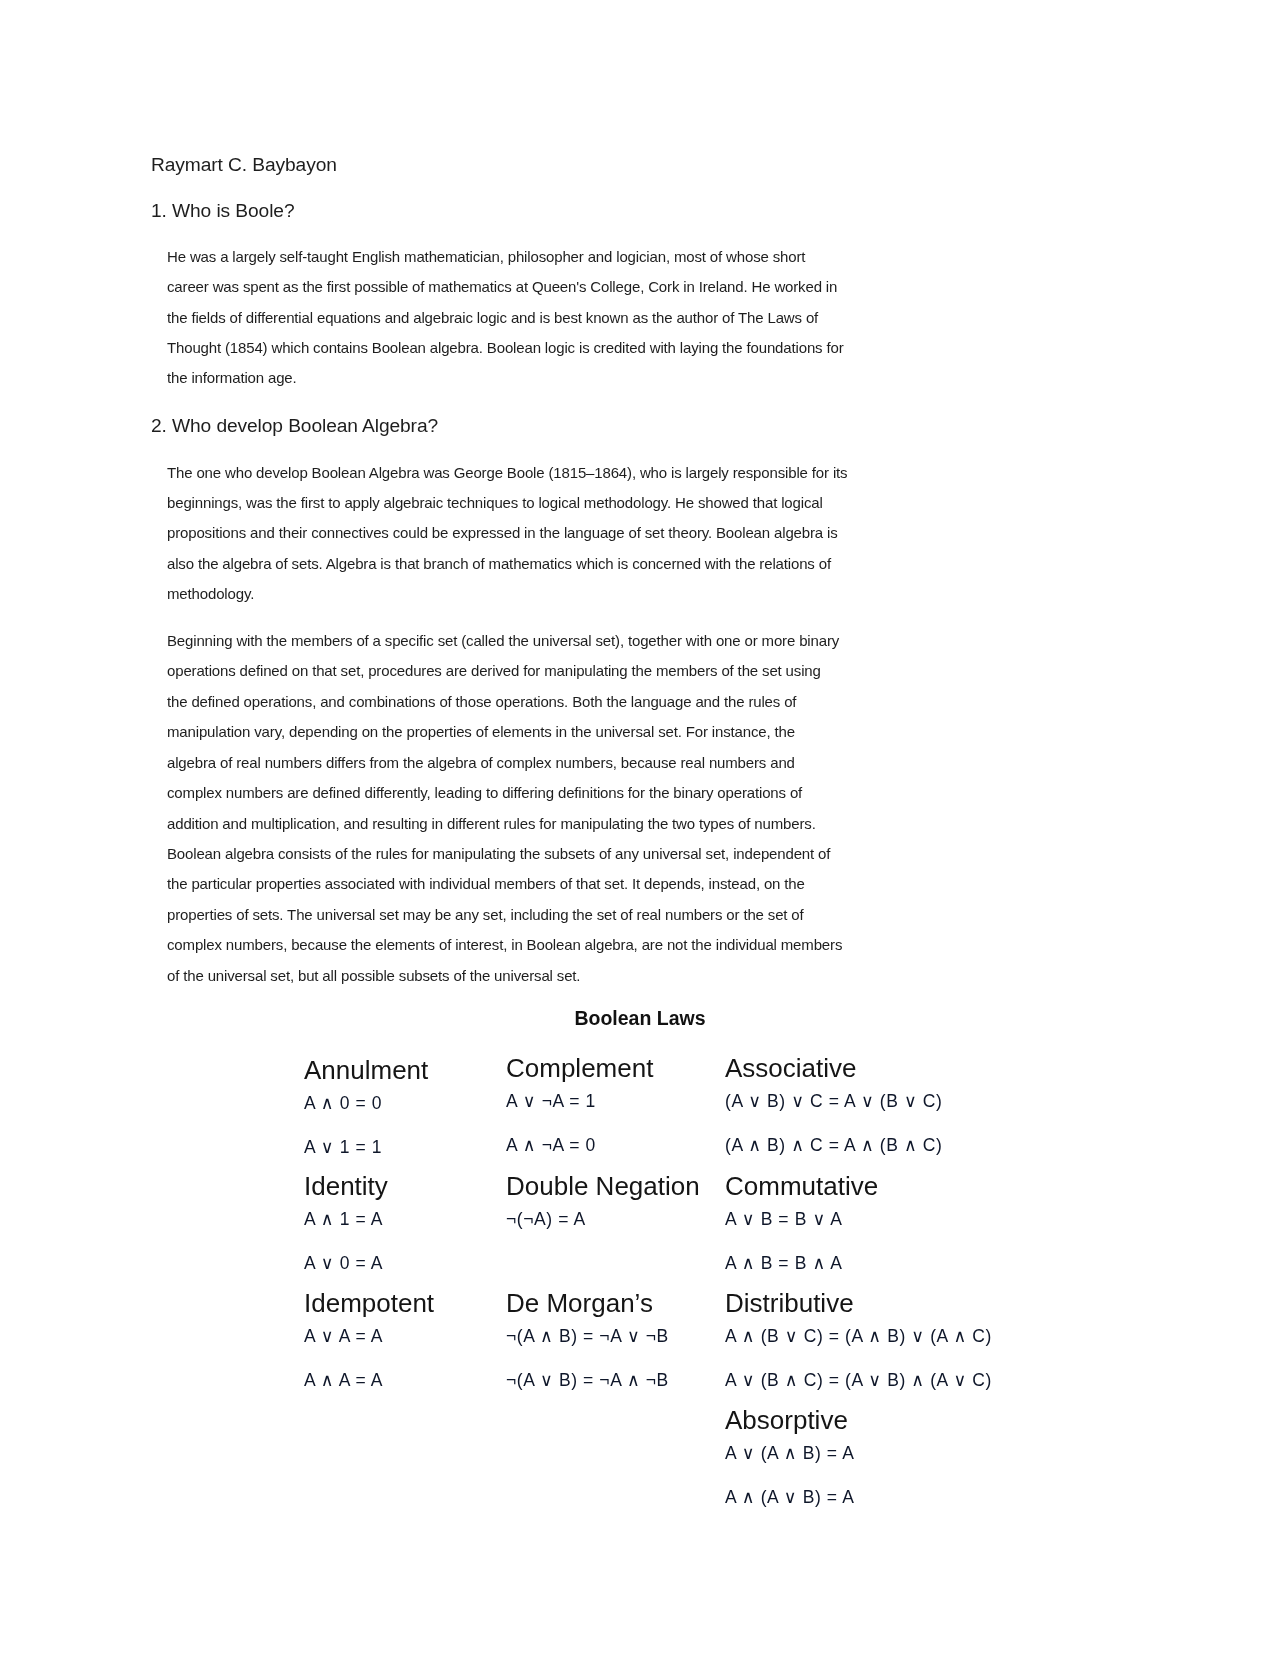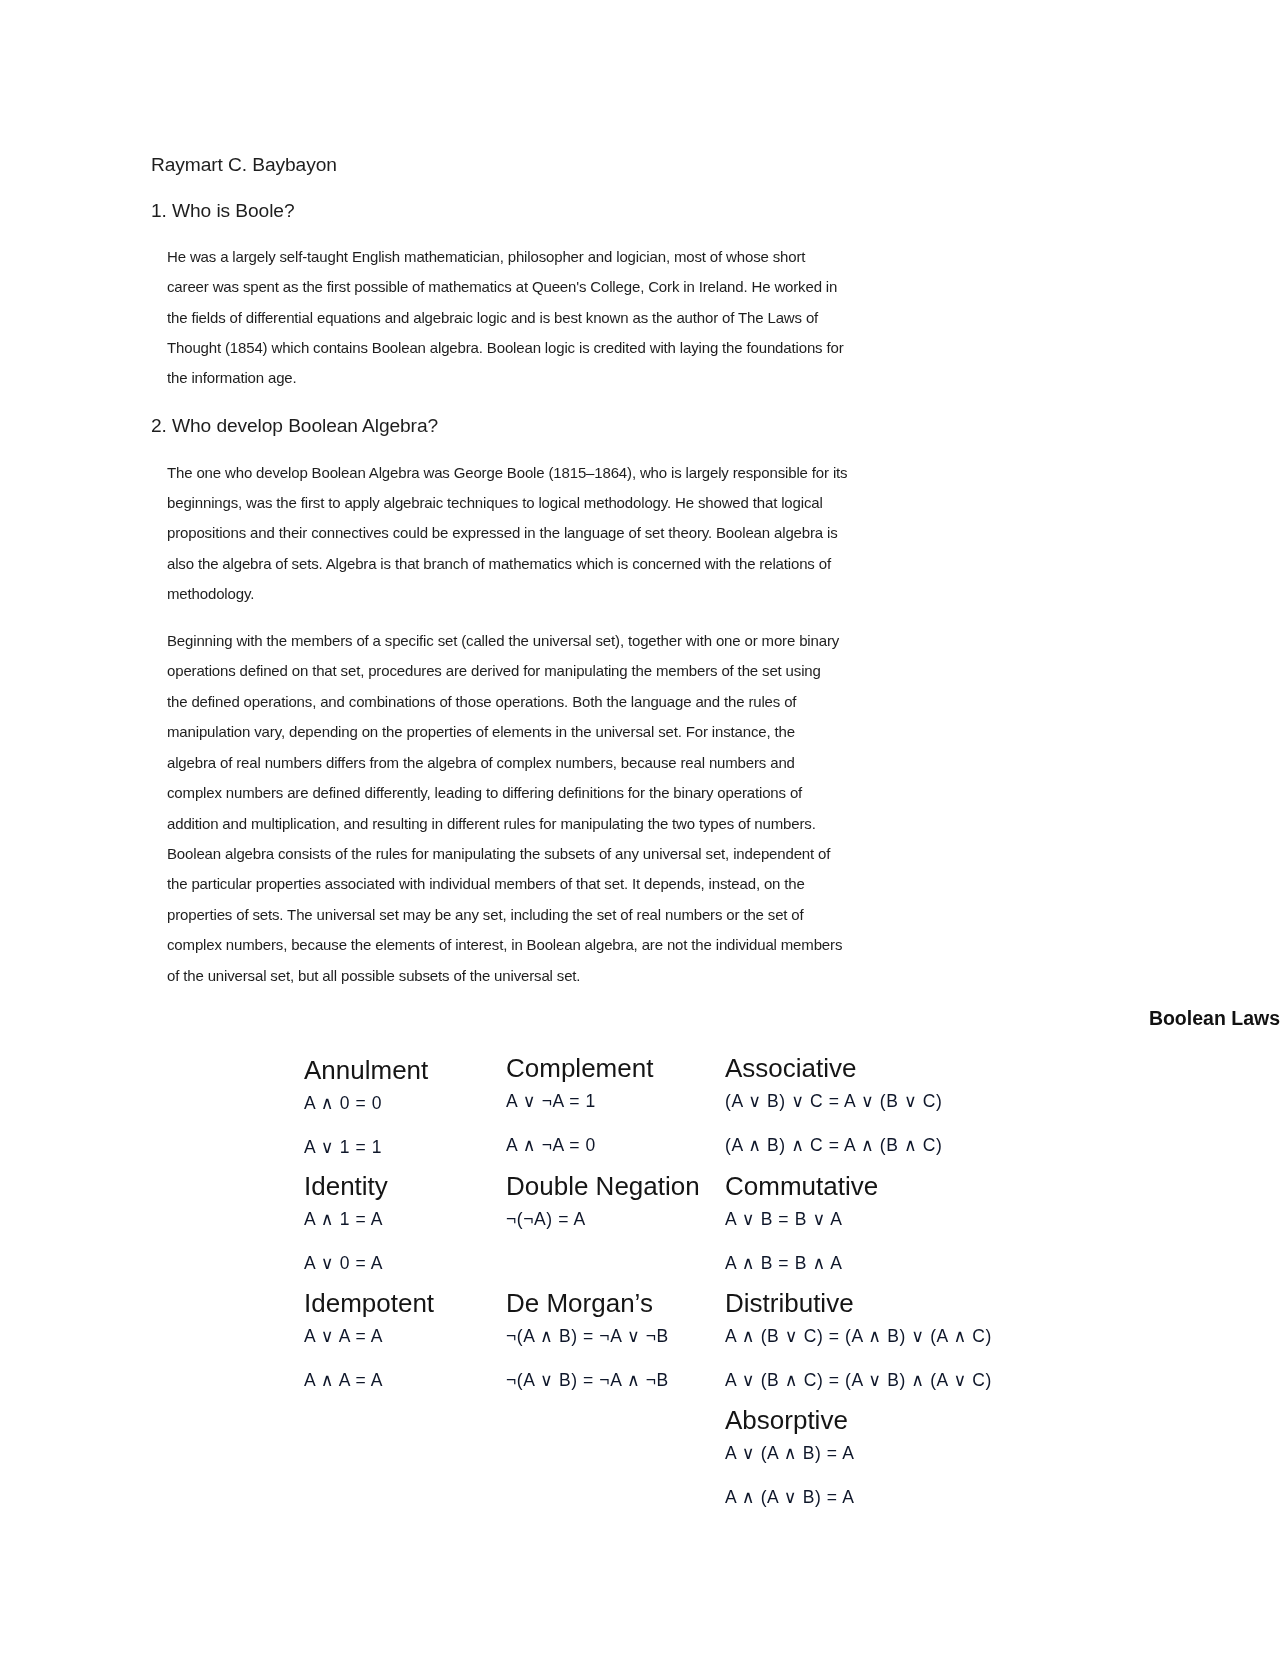--- a/index.html
+++ b/index.html
@@ -1,21 +1,21 @@
 <!DOCTYPE html>
 <html><head>
 <meta charset="utf-8">
 <style>
   html, body { margin: 0; padding: 0; background: #ffffff; }
   body { width: 1280px; height: 1656px; position: relative; overflow: hidden;
          font-family: "Liberation Sans", "DejaVu Sans", sans-serif; color: #1e1e1e; }
   .page { position: absolute; left: 0; top: 0; width: 1280px; height: 1588px; background: #fff; }
   .line { position: absolute; left: 151px; white-space: nowrap; font-size: 19.2px; line-height: 24px; letter-spacing: -0.1px; }
   .para-line { position: absolute; left: 167px; white-space: nowrap; font-size: 15px; line-height: 24px; letter-spacing: -0.15px; }
-  .laws-title { position: absolute; left: 0; width: 1280px; top: 1006px; text-align: right; font-weight: bold; font-size: 19.5px; line-height: 24px; color: #111; }
+  .laws-title { position: absolute; left: 0; width: 1280px; top: 1006px; text-align: center; font-weight: bold; font-size: 19.5px; line-height: 24px; color: #111; }
   .law-group { position: absolute; }
   .law-name { font-size: 26px; line-height: 24px; color: #151515; white-space: nowrap; }
   .law-expr { font-size: 17.5px; line-height: 24px; color: #0f172a; white-space: nowrap; letter-spacing: 0.6px; }
   .law-expr.r1 { margin-top: 9px; }
   .law-expr.r2 { margin-top: 20px; }
 </style>
 </head>
 <body>
 
 <div class="page">

